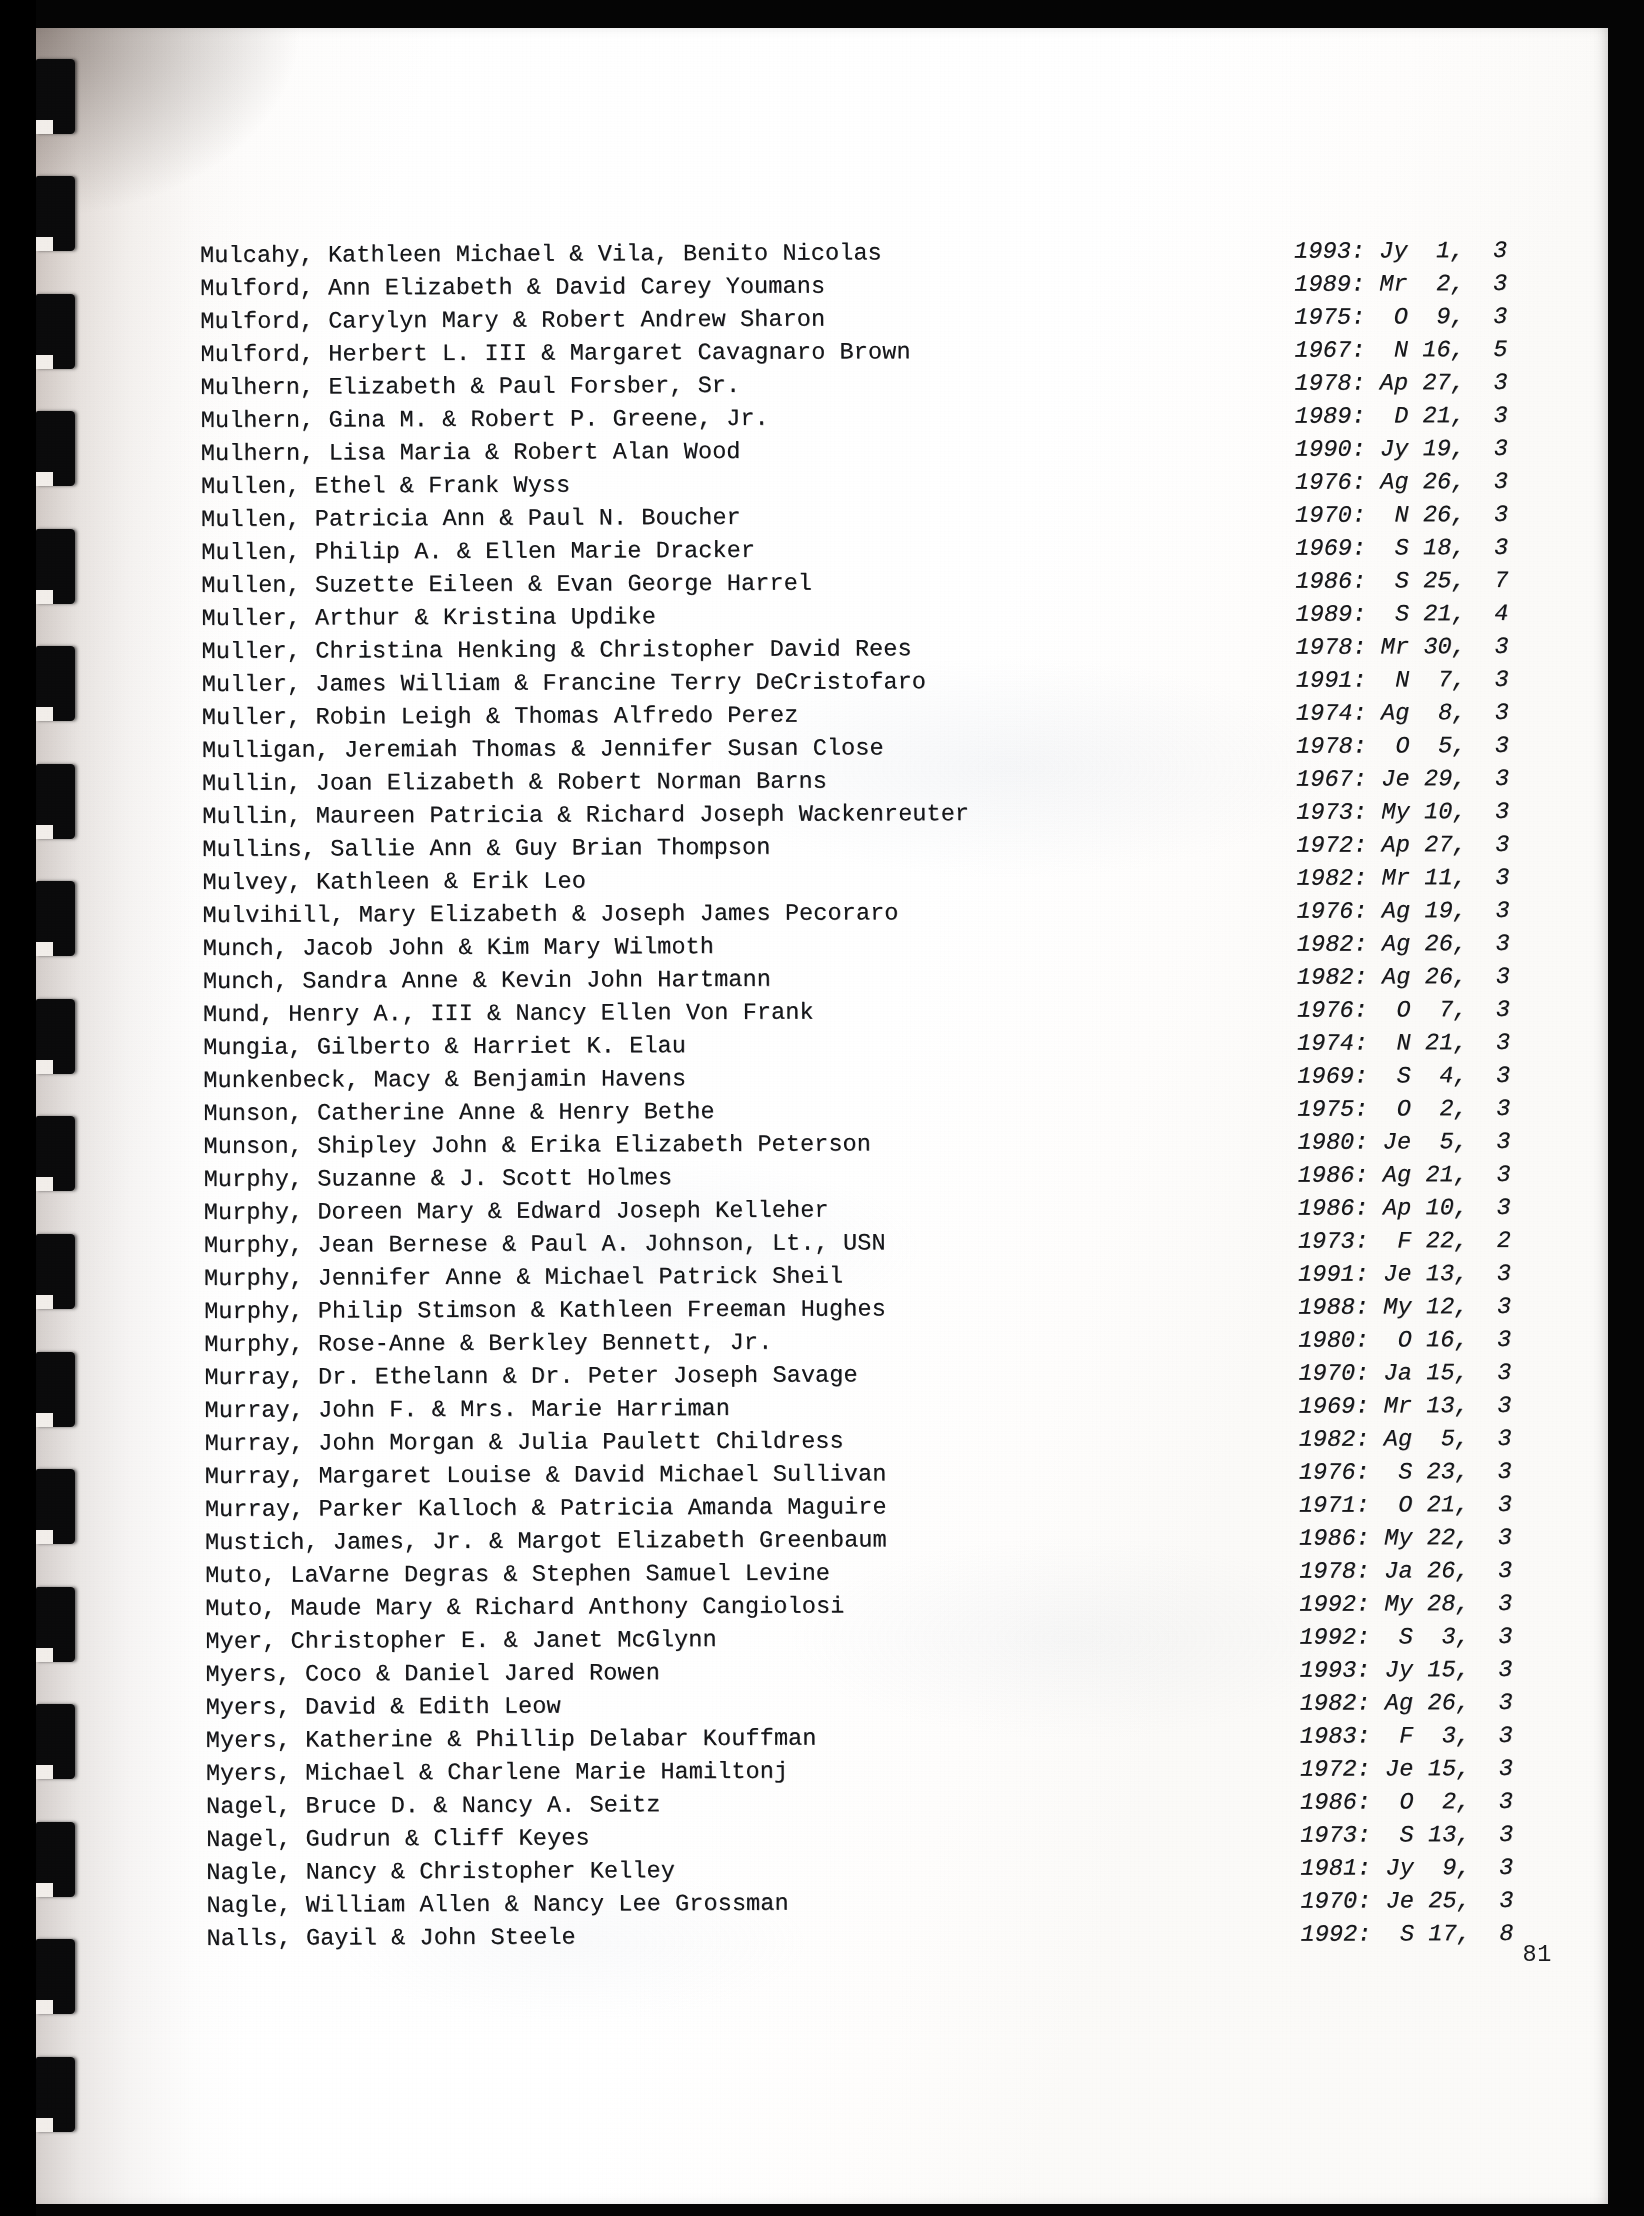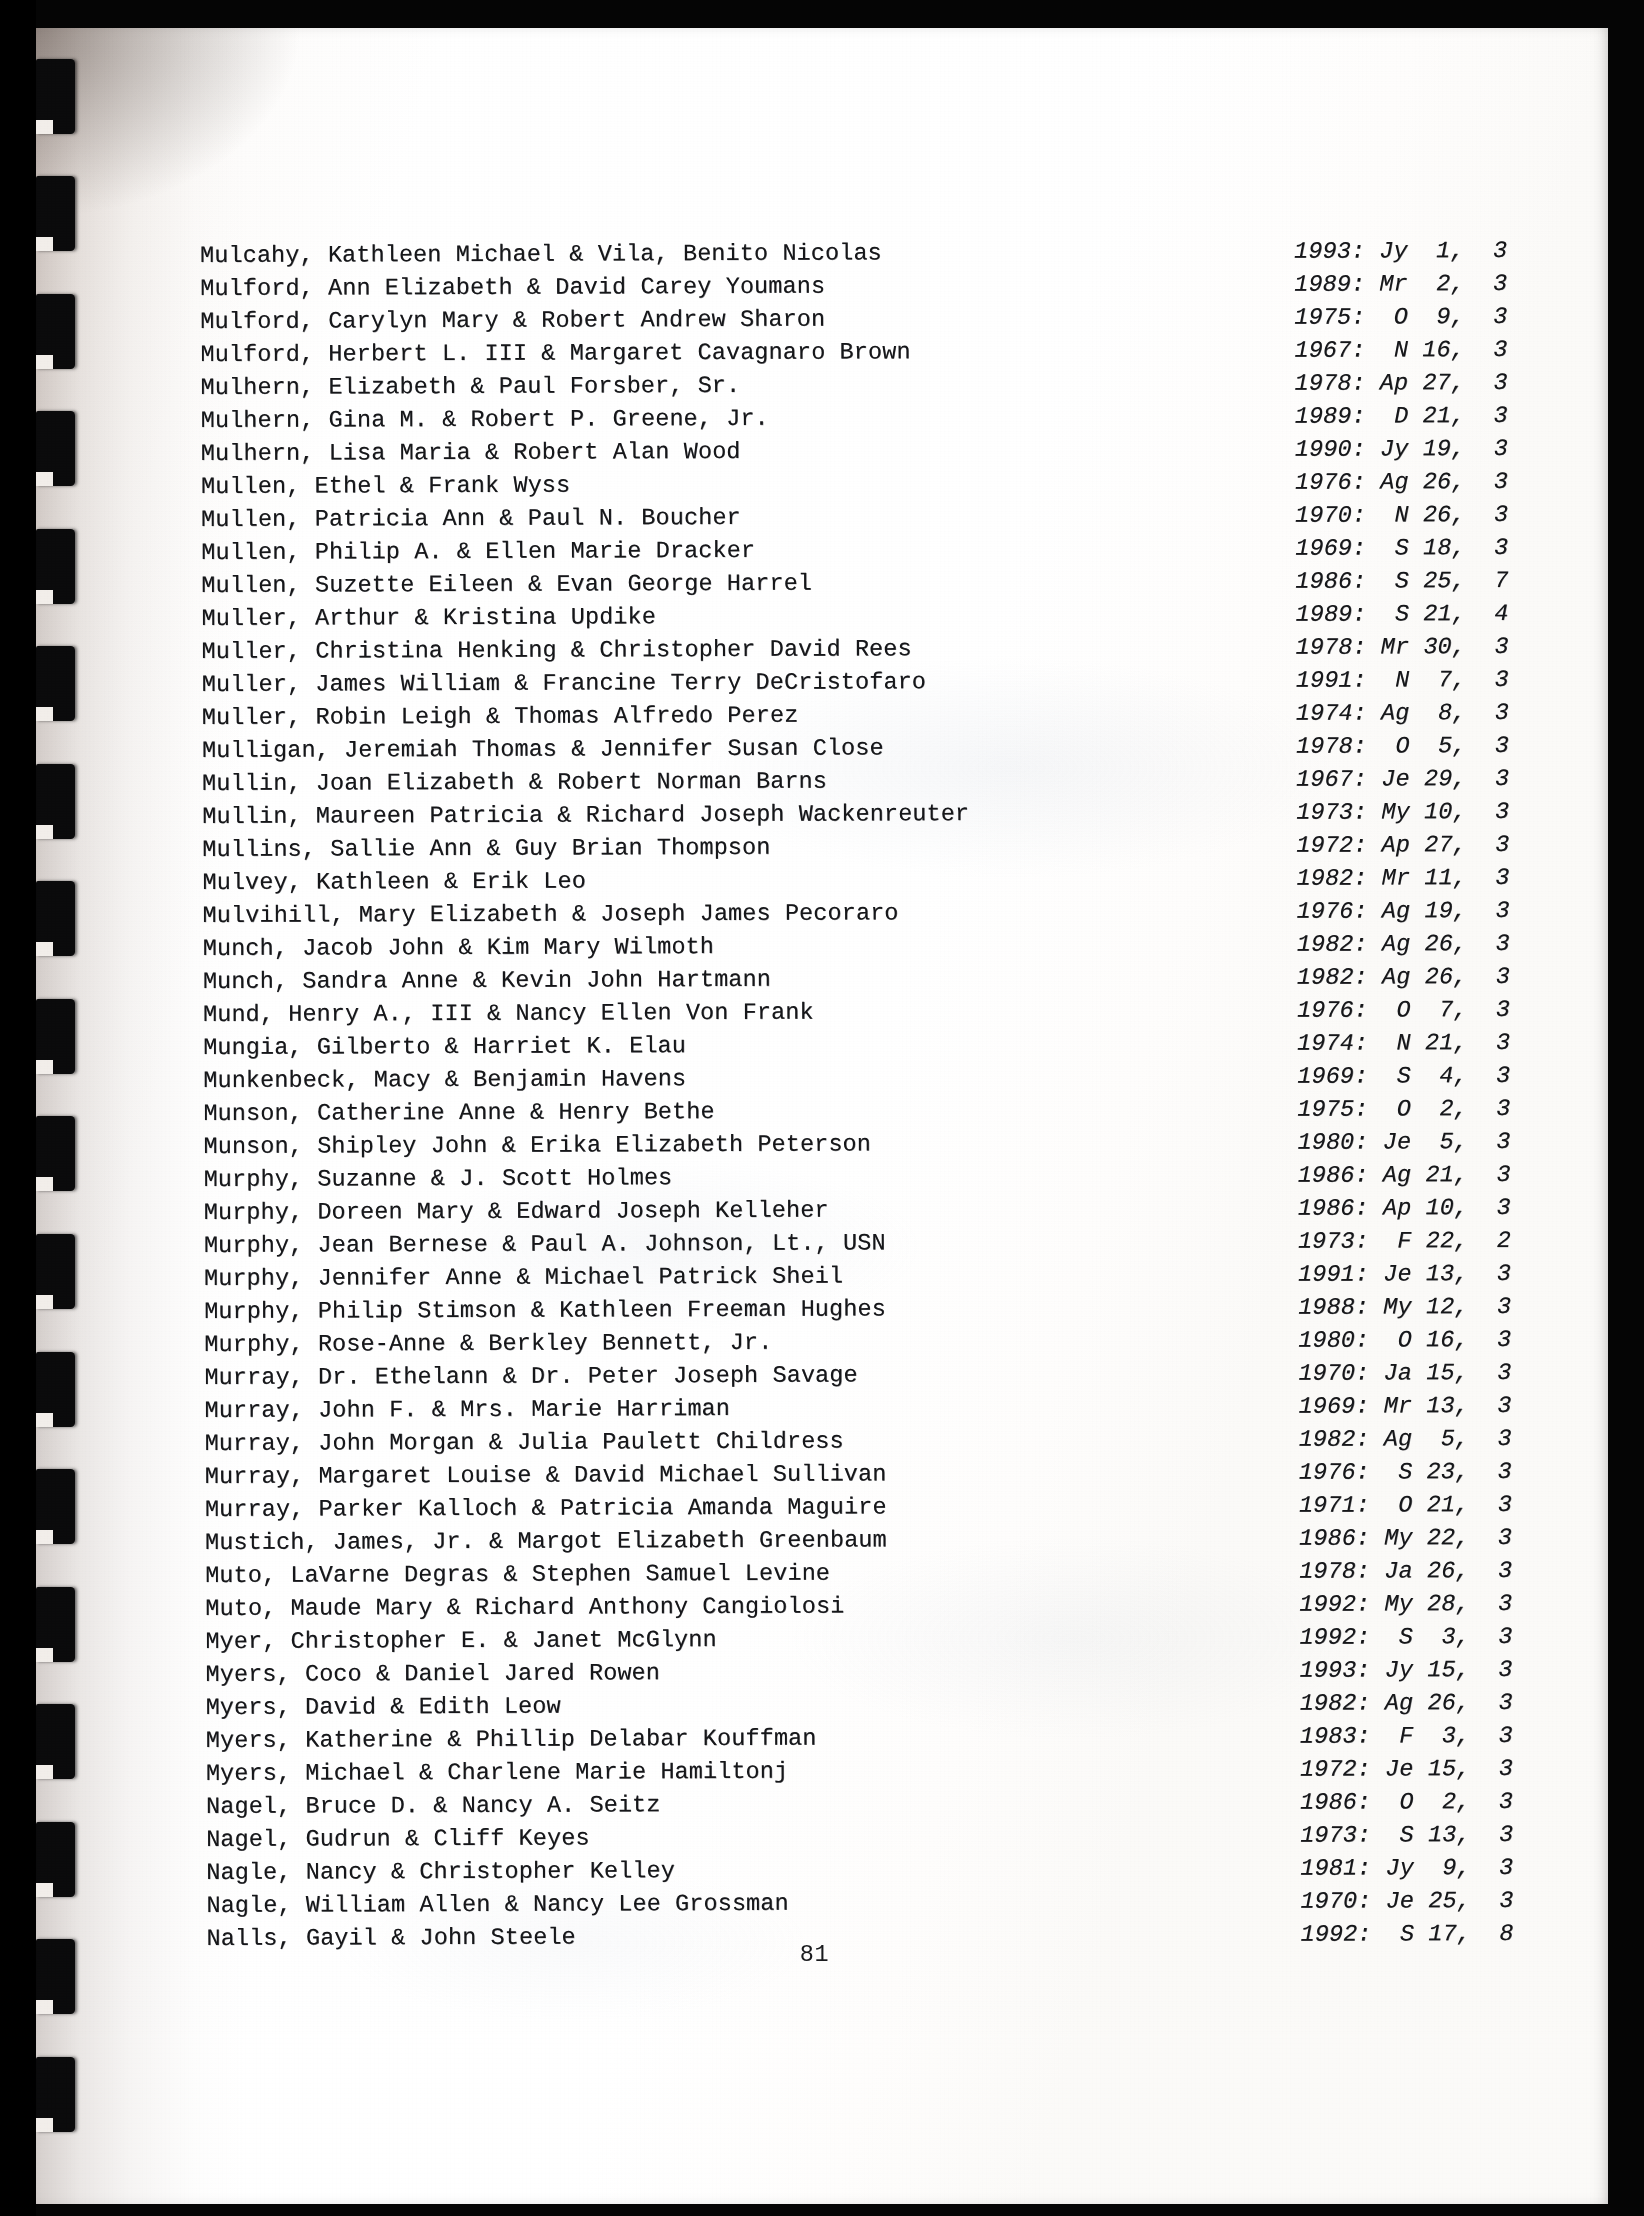--- a/index.html
+++ b/index.html
@@ -163,21 +163,21 @@
 
   
   #listing { transform: rotate(-0.22deg); transform-origin: 0 0; }
 
   
   #page-number {
     position: absolute;
     left: 0;
     top: 1913px;
     width: 1516px;
-    text-align: center;
+    text-align: right;
     font-size: 23.5px;
     color: #1a1b1e;
     z-index: 4;
     letter-spacing: 0.6px;
   }
   #page-number span { padding-left: 41px; }
 
   
   .grain {
     position: absolute;
@@ -199,21 +199,21 @@
   <div class="scan-backdrop-right"></div>
   <div class="scan-backdrop-bottom"></div>
 
   <div id="paper">
     <div class="corner-shade"></div>
 
     <div id="listing">
         <div class="row"><span class="names">Mulcahy, Kathleen Michael &amp; Vila, Benito Nicolas</span><span class="date">1993: Jy  1,  3</span></div>
         <div class="row"><span class="names">Mulford, Ann Elizabeth &amp; David Carey Youmans</span><span class="date">1989: Mr  2,  3</span></div>
         <div class="row"><span class="names">Mulford, Carylyn Mary &amp; Robert Andrew Sharon</span><span class="date">1975:  O  9,  3</span></div>
-        <div class="row"><span class="names">Mulford, Herbert L. III &amp; Margaret Cavagnaro Brown</span><span class="date">1967:  N 16,  3</span></div>
+        <div class="row"><span class="names">Mulford, Herbert L. III &amp; Margaret Cavagnaro Brown</span><span class="date">1967:  N 16,  5</span></div>
         <div class="row"><span class="names">Mulhern, Elizabeth &amp; Paul Forsber, Sr.</span><span class="date">1978: Ap 27,  3</span></div>
         <div class="row"><span class="names">Mulhern, Gina M. &amp; Robert P. Greene, Jr.</span><span class="date">1989:  D 21,  3</span></div>
         <div class="row"><span class="names">Mulhern, Lisa Maria &amp; Robert Alan Wood</span><span class="date">1990: Jy 19,  3</span></div>
         <div class="row"><span class="names">Mullen, Ethel &amp; Frank Wyss</span><span class="date">1976: Ag 26,  3</span></div>
         <div class="row"><span class="names">Mullen, Patricia Ann &amp; Paul N. Boucher</span><span class="date">1970:  N 26,  3</span></div>
         <div class="row"><span class="names">Mullen, Philip A. &amp; Ellen Marie Dracker</span><span class="date">1969:  S 18,  3</span></div>
         <div class="row"><span class="names">Mullen, Suzette Eileen &amp; Evan George Harrel</span><span class="date">1986:  S 25,  7</span></div>
         <div class="row"><span class="names">Muller, Arthur &amp; Kristina Updike</span><span class="date">1989:  S 21,  4</span></div>
         <div class="row"><span class="names">Muller, Christina Henking &amp; Christopher David Rees</span><span class="date">1978: Mr 30,  3</span></div>
         <div class="row"><span class="names">Muller, James William &amp; Francine Terry DeCristofaro</span><span class="date">1991:  N  7,  3</span></div>

